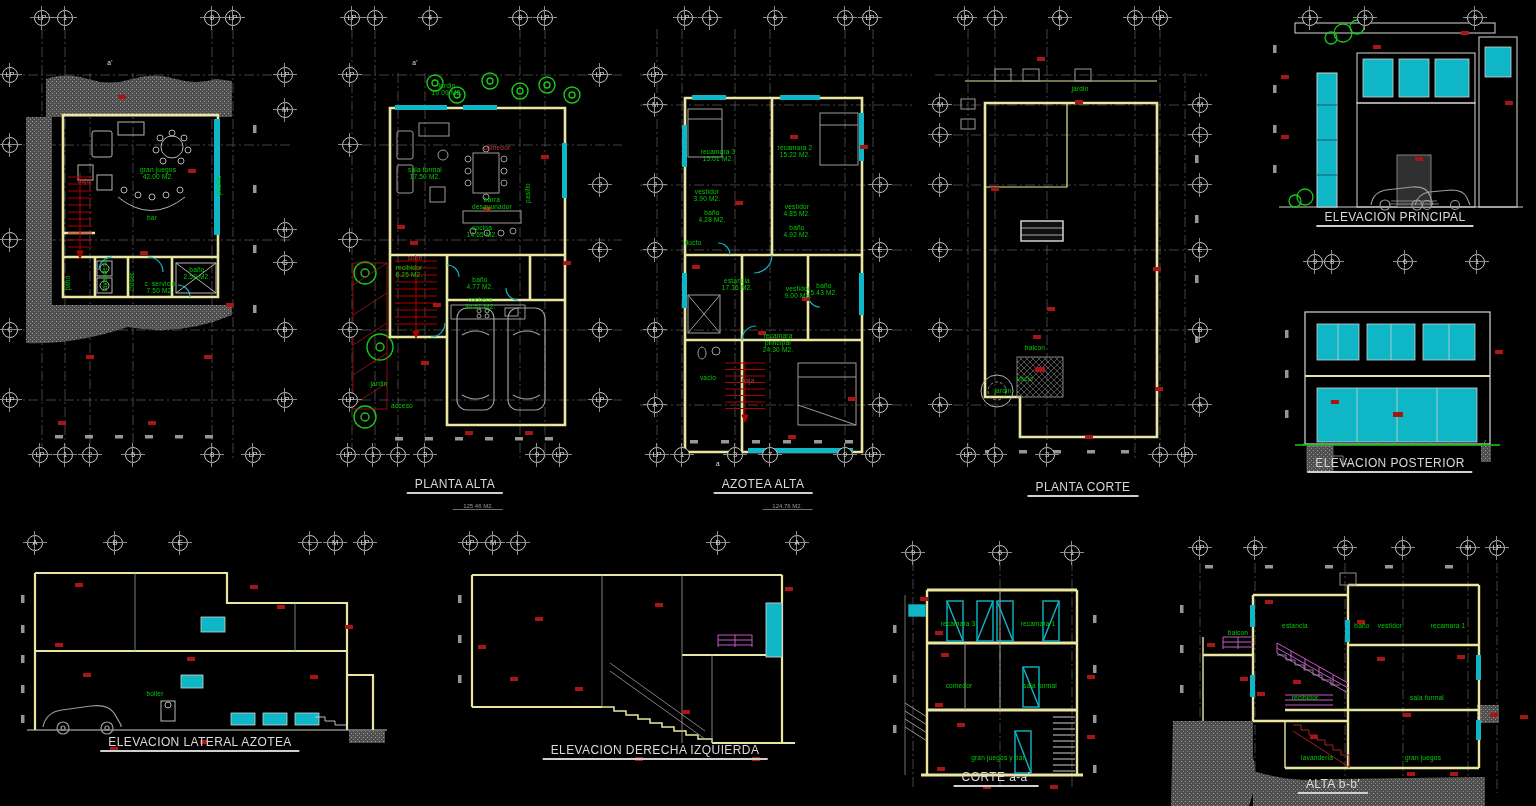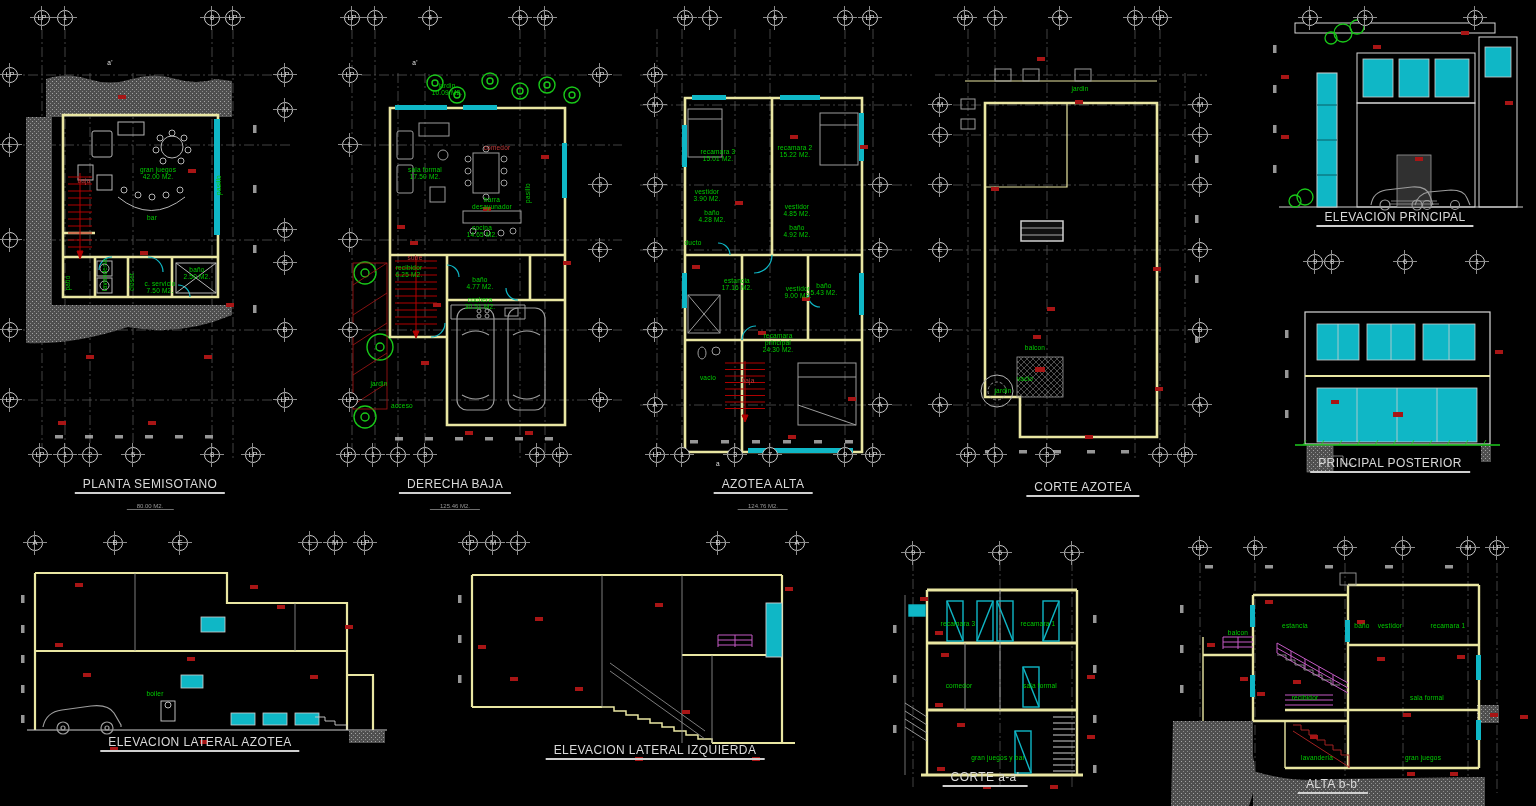--- a/index.html
+++ b/index.html
@@ -8,21 +8,21 @@
   .panel{position:absolute;}
   .panel > svg{position:absolute;left:0;top:0;}
   .bubble{position:absolute;width:14px;height:14px;border:1px solid #c9c9c9;border-radius:50%;
           background:#000;color:#dcdcdc;font-size:7.5px;line-height:14px;text-align:center;
           transform:translate(-50%,-50%);z-index:4;}
   .bubble::before{content:"";position:absolute;left:-5px;right:-5px;top:6px;height:1px;background:#8d8d8d;z-index:-1;}
   .bubble::after{content:"";position:absolute;top:-5px;bottom:-5px;left:6px;width:1px;background:#8d8d8d;z-index:-1;}
   .lbl{position:absolute;font-size:6.5px;line-height:7px;white-space:pre;text-align:center;
        color:#00cf00;transform:translate(-50%,-50%);z-index:3;letter-spacing:.2px;}
   .lbl.vert{writing-mode:vertical-rl;transform:translate(-50%,-50%) rotate(180deg);}
-  .titlebox{position:absolute;transform:translateX(-50%);text-align:center;color:#d9d9d9;z-index:5;}
+  .titlebox{position:absolute;transform:translateX(-50%);text-align:right;color:#d9d9d9;z-index:5;}
   .title{font-size:12px;letter-spacing:.4px;border-bottom:2px solid #cfcfcf;padding:0 8px 1px;white-space:nowrap;}
   .subtitle{font-size:6px;color:#979797;border-bottom:1px solid #6f6f6f;display:inline-block;
             padding:0 10px;margin-top:1px;min-height:4px;}
 </style>
 </head>
 <body>
 
 <div class="canvas">
 
 <svg width="0" height="0" style="position:absolute">
@@ -102,24 +102,20 @@
           <rect x="115" y="430" width="8" height="3.5"></rect>
     <rect x="145" y="430" width="8" height="3.5"></rect>
           <rect x="175" y="430" width="8" height="3.5"></rect>
           <rect x="205" y="430" width="8" height="3.5"></rect>
     <rect x="253" y="120" width="3.5" height="8"></rect>
           <rect x="253" y="180" width="3.5" height="8"></rect>
           <rect x="253" y="240" width="3.5" height="8"></rect>
           <rect x="253" y="300" width="3.5" height="8"></rect>
   </g>
 </svg>
-<div class="titlebox" style="left:150px;top:472px">
-  <div class="title">PLANTA SEMISOTANO</div>
-  <div class="subtitle">80.00 M2.</div>
-</div>
 <div class="bubble" style="left: 42px; top: 13px;">LP</div>
       <div class="bubble" style="left: 65px; top: 13px;">1</div>
       <div class="bubble" style="left: 212px; top: 13px;">8</div>
       <div class="bubble" style="left: 233px; top: 13px;">LP</div>
       <div class="bubble" style="left: 40px; top: 450px;">LP</div>
       <div class="bubble" style="left: 65px; top: 450px;">1</div>
       <div class="bubble" style="left: 90px; top: 450px;">2</div>
       <div class="bubble" style="left: 133px; top: 450px;">5</div>
       <div class="bubble" style="left: 212px; top: 450px;">8</div>
       <div class="bubble" style="left: 253px; top: 450px;">LP</div>
@@ -241,21 +237,21 @@
   <g fill="#c9c9c9" opacity="0.75">
     <rect x="60" y="432" width="8" height="3.5"></rect>
           <rect x="90" y="432" width="8" height="3.5"></rect>
           <rect x="120" y="432" width="8" height="3.5"></rect>
     <rect x="150" y="432" width="8" height="3.5"></rect>
           <rect x="180" y="432" width="8" height="3.5"></rect>
           <rect x="210" y="432" width="8" height="3.5"></rect>
   </g>
 </svg>
 <div class="titlebox" style="left:120px;top:472px">
-  <div class="title">DERECHA BAJA</div>
+  <div class="title">PLANTA ALTA</div>
   <div class="subtitle">125.46 M2.</div>
 </div>
 <div class="bubble" style="left: 17px; top: 13px;">LP</div>
       <div class="bubble" style="left: 40px; top: 13px;">1</div>
       <div class="bubble" style="left: 95px; top: 13px;">4</div>
       <div class="bubble" style="left: 185px; top: 13px;">8</div>
       <div class="bubble" style="left: 210px; top: 13px;">LP</div>
       <div class="bubble" style="left: 13px; top: 450px;">LP</div>
       <div class="bubble" style="left: 38px; top: 450px;">1</div>
       <div class="bubble" style="left: 63px; top: 450px;">2</div>
@@ -446,21 +442,21 @@
     <rect x="162" y="445" width="8" height="3.5"></rect>
           <rect x="196" y="445" width="8" height="3.5"></rect>
           <rect x="230" y="445" width="8" height="3.5"></rect>
     <rect x="270" y="150" width="3.5" height="8"></rect>
           <rect x="270" y="210" width="3.5" height="8"></rect>
           <rect x="270" y="270" width="3.5" height="8"></rect>
           <rect x="270" y="330" width="3.5" height="8"></rect>
   </g>
 </svg>
 <div class="titlebox" style="left:158px;top:475px">
-  <div class="title">CORTE AZOTEA</div>
+  <div class="title">PLANTA CORTE</div>
 </div>
 <div class="bubble" style="left: 40px; top: 13px;">LP</div>
       <div class="bubble" style="left: 70px; top: 13px;">1</div>
       <div class="bubble" style="left: 135px; top: 13px;">6</div>
       <div class="bubble" style="left: 210px; top: 13px;">8</div>
       <div class="bubble" style="left: 235px; top: 13px;">LP</div>
       <div class="bubble" style="left: 43px; top: 450px;">LP</div>
       <div class="bubble" style="left: 70px; top: 450px;">1</div>
       <div class="bubble" style="left: 122px; top: 450px;">3</div>
       <div class="bubble" style="left: 235px; top: 450px;">9</div>
@@ -568,21 +564,21 @@
     <rect x="216" y="196" width="10" height="16" fill="url(#stip)"></rect>
     <path d="M68,206 h10 v8 h10" stroke="#9c9c9c" stroke-width="0.8" fill="none"></path>
   </g>
   <g fill="#c9c9c9" opacity="0.75">
     <rect x="20" y="80" width="3.5" height="8"></rect>
           <rect x="20" y="120" width="3.5" height="8"></rect>
           <rect x="20" y="160" width="3.5" height="8"></rect>
   </g>
 </svg>
 <div class="titlebox" style="left:125px;top:206px">
-  <div class="title">PRINCIPAL POSTERIOR</div>
+  <div class="title">ELEVACION POSTERIOR</div>
 </div>
 <div class="bubble" style="left: 50px; top: 12px;">9</div>
       <div class="bubble" style="left: 67px; top: 12px;">8</div>
       <div class="bubble" style="left: 140px; top: 12px;">6</div>
       <div class="bubble" style="left: 212px; top: 12px;">1</div>
     </div>
 
 <div class="panel" style="left:15px;top:525px;width:385px;height:245px">
 <svg width="385" height="245" viewBox="0 0 385 245">
   <g stroke="#e9e6a2" stroke-width="2.2" fill="none">
@@ -670,21 +666,21 @@
           <rect x="185" y="232" width="8" height="4"></rect>
           <rect x="28" y="120" width="8" height="4"></rect>
   </g>
   <g fill="#c9c9c9" opacity="0.75">
     <rect x="8" y="70" width="3.5" height="8"></rect>
           <rect x="8" y="110" width="3.5" height="8"></rect>
           <rect x="8" y="150" width="3.5" height="8"></rect>
   </g>
 </svg>
 <div class="titlebox" style="left:205px;top:218px">
-  <div class="title">ELEVACION LATERAL IZQUIERDA</div>
+  <div class="title">ELEVACION DERECHA IZQUIERDA</div>
 </div>
 <div class="bubble" style="left: 20px; top: 18px;">LP</div>
       <div class="bubble" style="left: 43px; top: 18px;">M</div>
       <div class="bubble" style="left: 68px; top: 18px;">L</div>
       <div class="bubble" style="left: 268px; top: 18px;">B</div>
       <div class="bubble" style="left: 347px; top: 18px;">A</div>
     </div>
 
 <div class="panel" style="left:865px;top:535px;width:265px;height:260px">
 <svg width="265" height="260" viewBox="0 0 265 260">
@@ -735,21 +731,21 @@
   <g fill="#c9c9c9" opacity="0.75">
     <rect x="228" y="80" width="3.5" height="8"></rect>
           <rect x="228" y="130" width="3.5" height="8"></rect>
           <rect x="228" y="180" width="3.5" height="8"></rect>
           <rect x="228" y="230" width="3.5" height="8"></rect>
     <rect x="28" y="90" width="3.5" height="8"></rect>
           <rect x="28" y="140" width="3.5" height="8"></rect>
           <rect x="28" y="190" width="3.5" height="8"></rect>
   </g>
 </svg>
-<div class="titlebox" style="left:120px;top:235px">
+<div class="titlebox" style="left:131px;top:235px">
   <div class="title">CORTE a-a'</div>
 </div>
 <div class="bubble" style="left: 48px; top: 18px;">9</div>
       <div class="bubble" style="left: 135px; top: 18px;">6</div>
       <div class="bubble" style="left: 207px; top: 18px;">1</div>
       <div class="lbl" style="left: 93px; top: 88px;">recamara 3</div>
       <div class="lbl" style="left: 173px; top: 88px;">recamara 1</div>
       <div class="lbl" style="left: 94px; top: 150px;">comedor</div>
       <div class="lbl" style="left: 175px; top: 150px;">sala formal</div>
       <div class="lbl" style="left: 133px; top: 222px;">gran juegos y bar</div>

